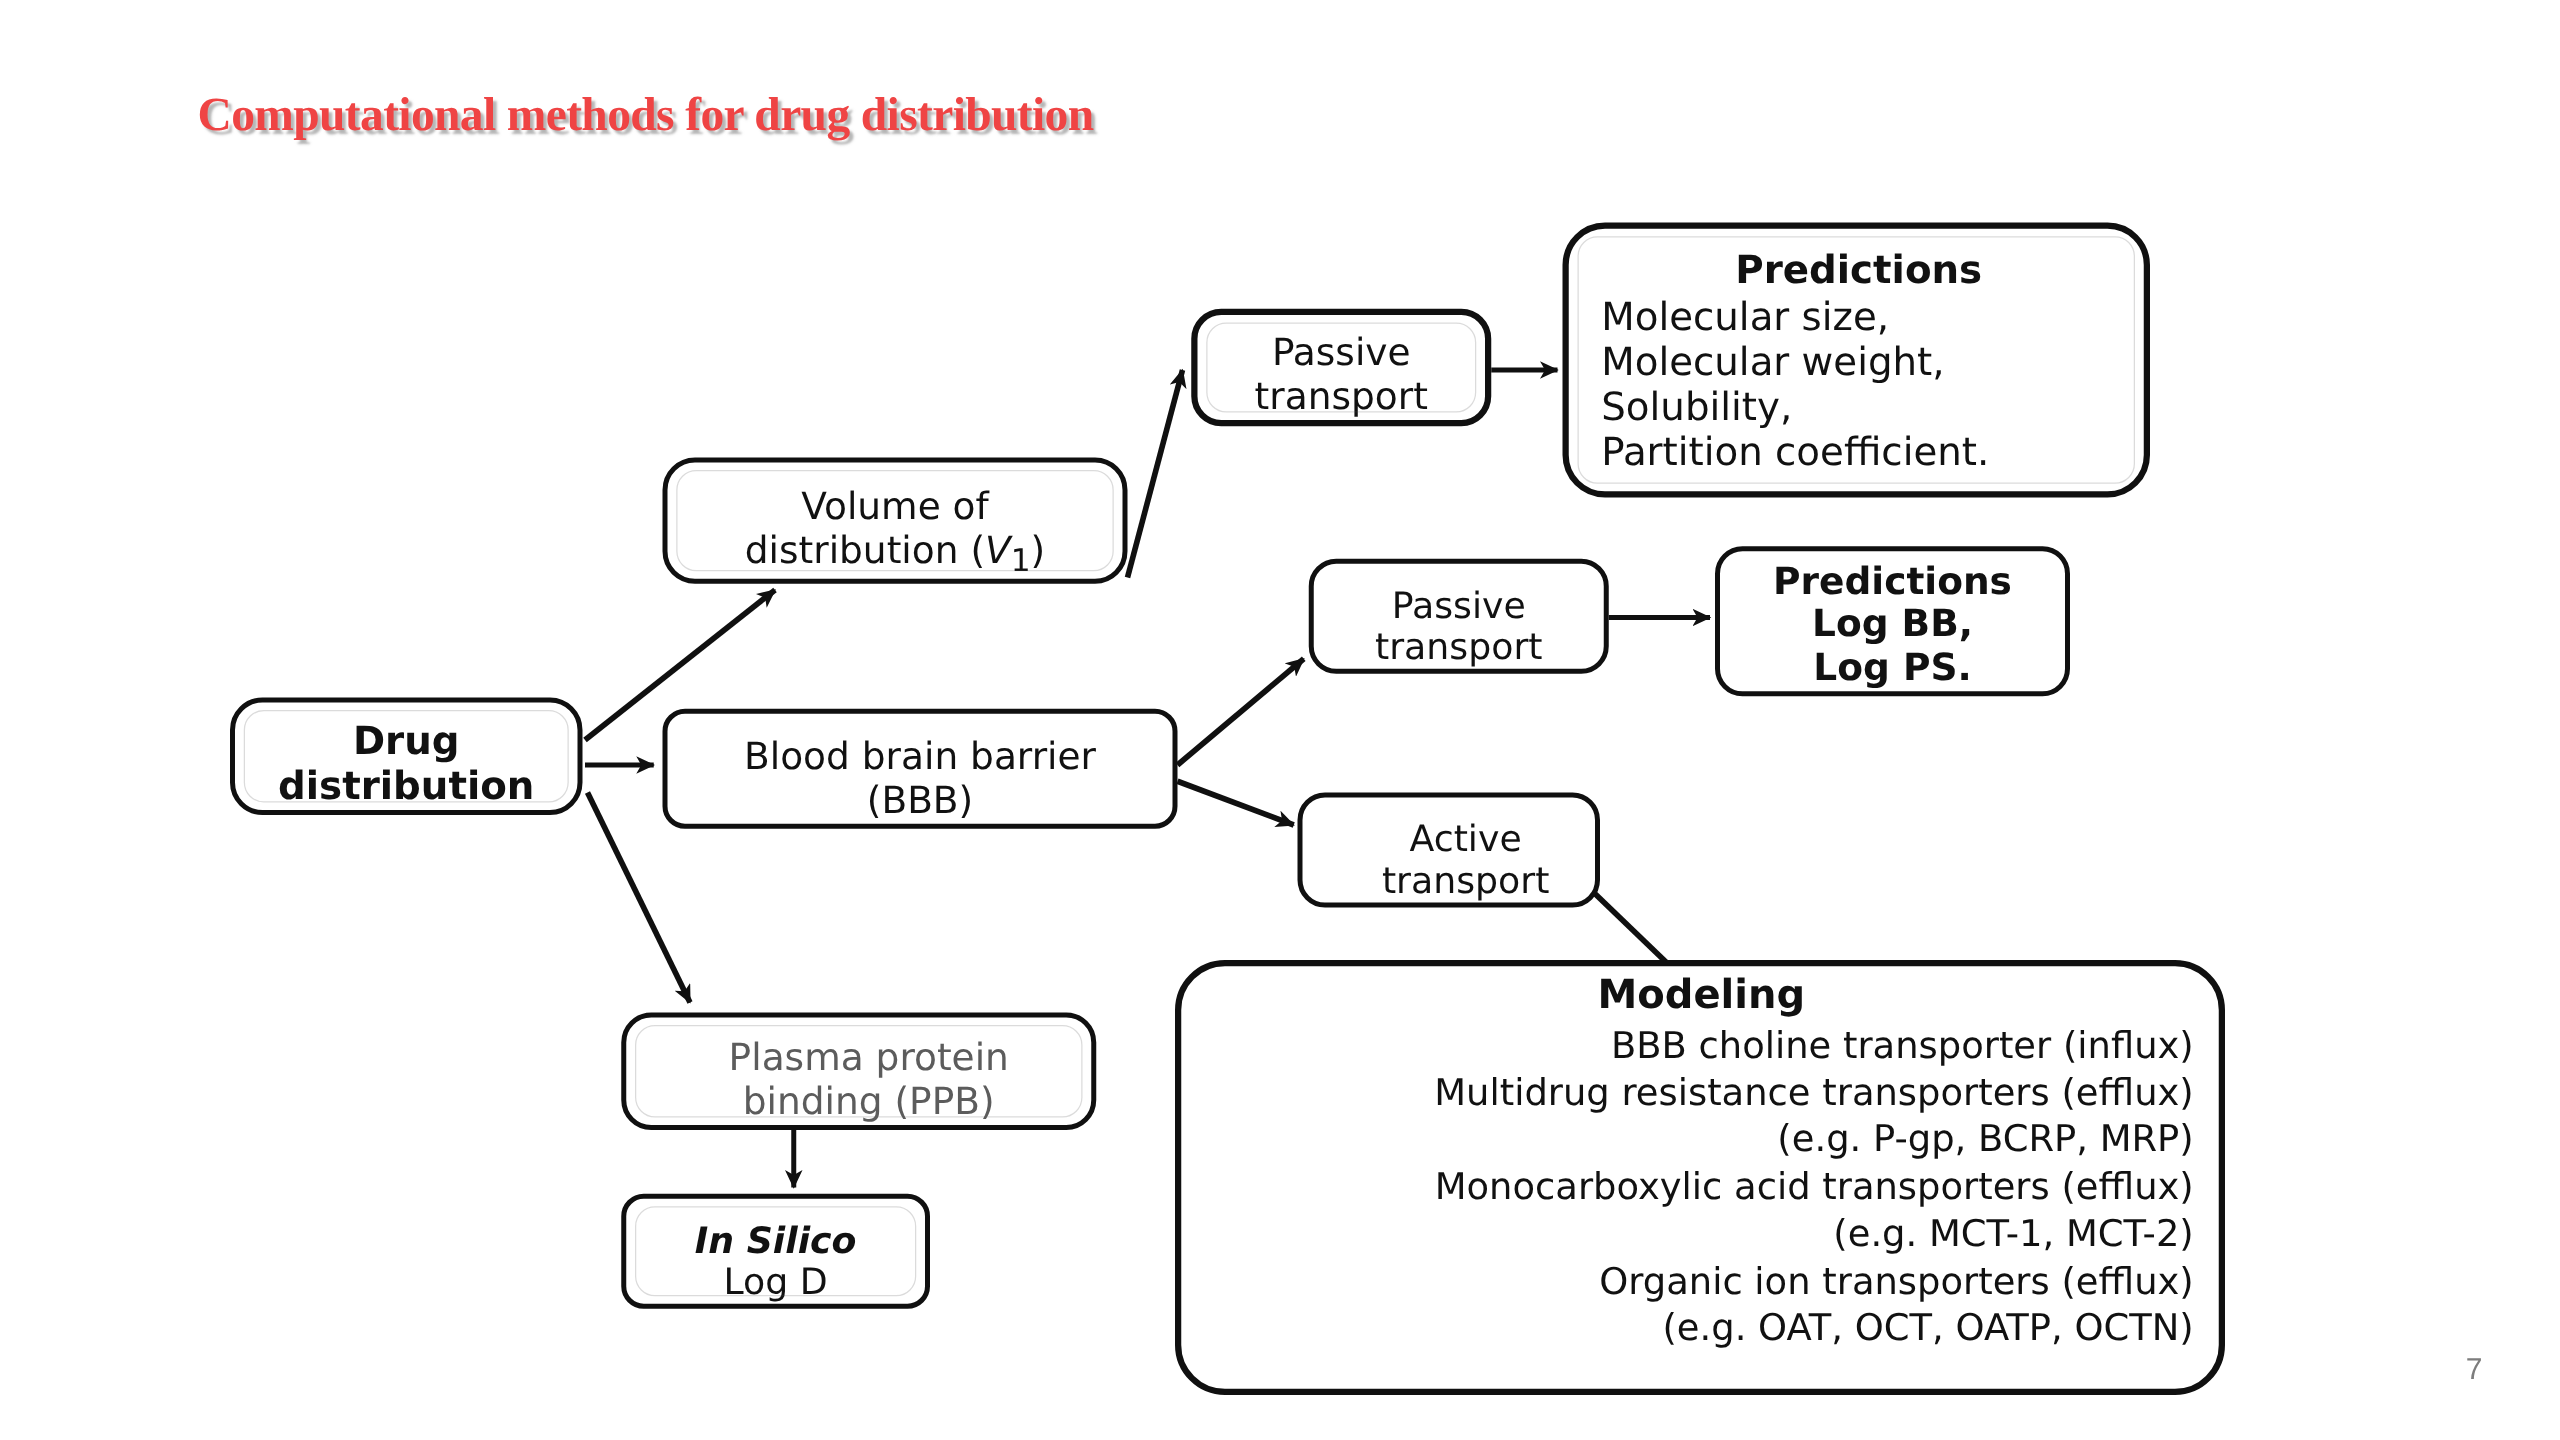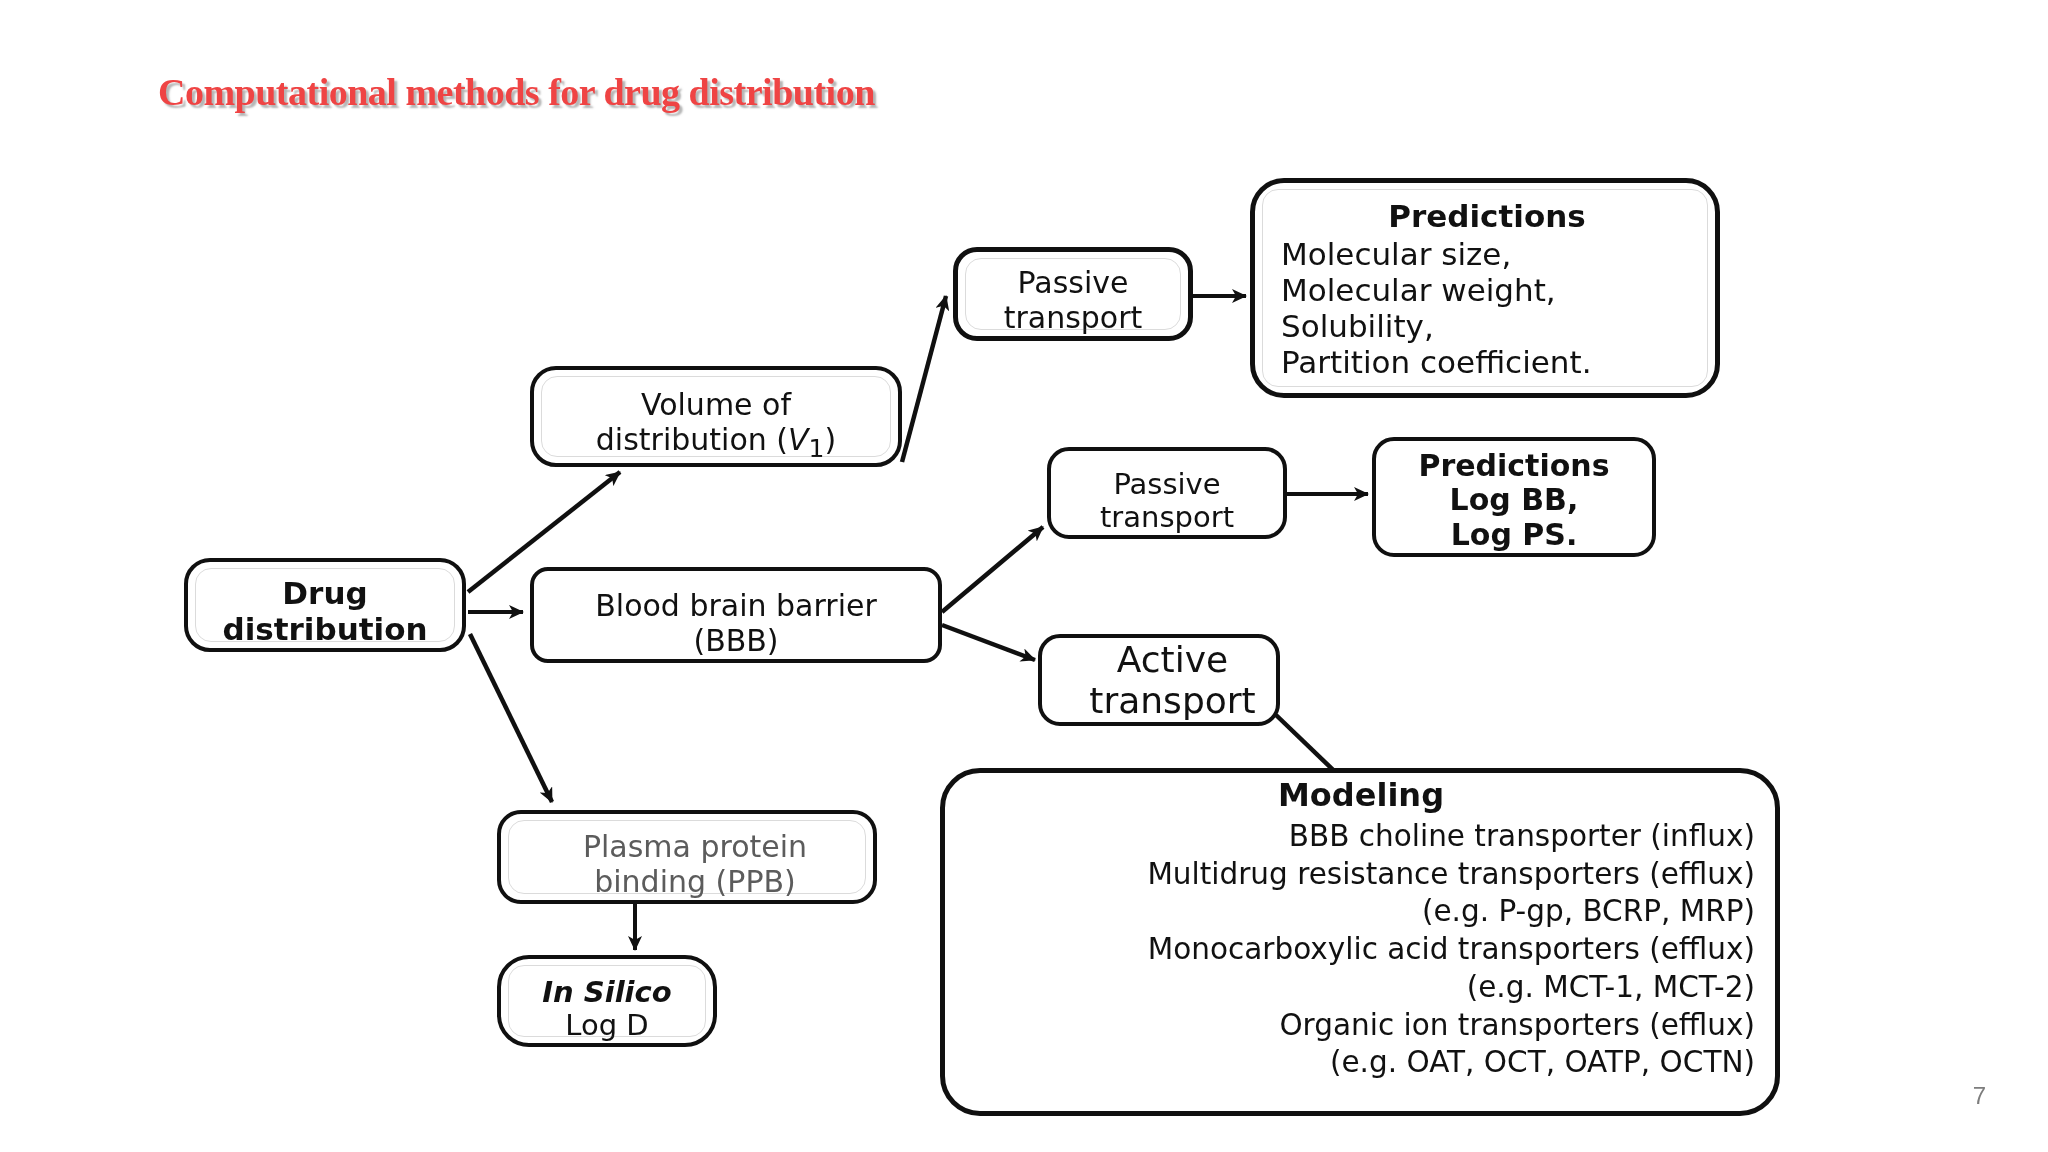--- a/index.html
+++ b/index.html
@@ -114,35 +114,35 @@
     font-size: 29px;
     border-radius: 22px;
   }
   #node-predictions-mid {
     left: 1372px; top: 437px; width: 284px; height: 120px;
     font-size: 30px; font-weight: bold;
     border-radius: 22px;
   }
   #node-active-transport {
     left: 1038px; top: 634px; width: 242px; height: 92px;
-    font-size: 36px;
+    font-size: 29px;
     border-radius: 22px;
     padding-left: 27px;
   }
   #node-plasma-protein-binding {
     left: 497px; top: 810px; width: 380px; height: 94px;
     font-size: 30px;
     color: #5c5c5c;
     border-radius: 24px;
     padding-left: 16px;
   }
   #node-in-silico {
-    left: 497px; top: 955px; width: 220px; height: 92px;
+    left: 497px; top: 955px; width: 247px; height: 92px;
     font-size: 29px;
-    border-radius: 32px;
+    border-radius: 18px;
   }
   #node-modeling {
     left: 940px; top: 768px; width: 840px; height: 348px;
     font-size: 29.5px;
     border-width: 5px;
     border-radius: 40px;
     justify-content: flex-start;
     align-items: flex-end;
     padding: 2px 20px 0 22px;
     text-align: left;

